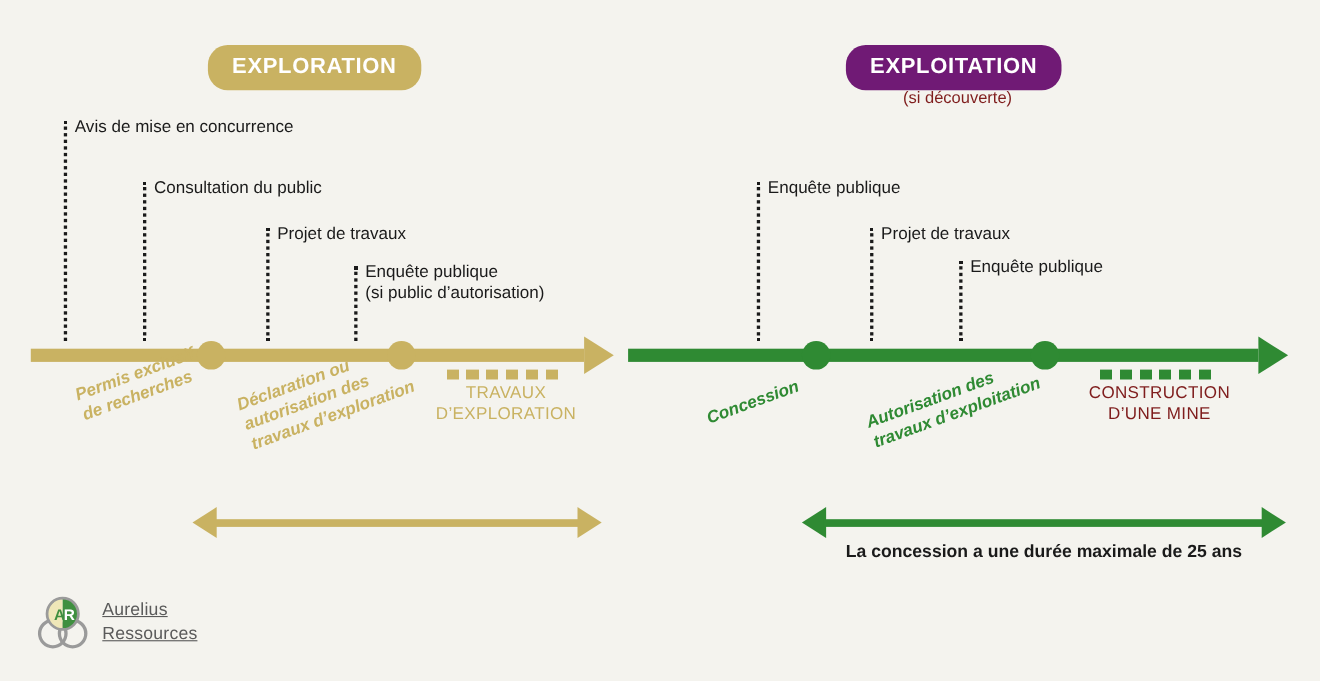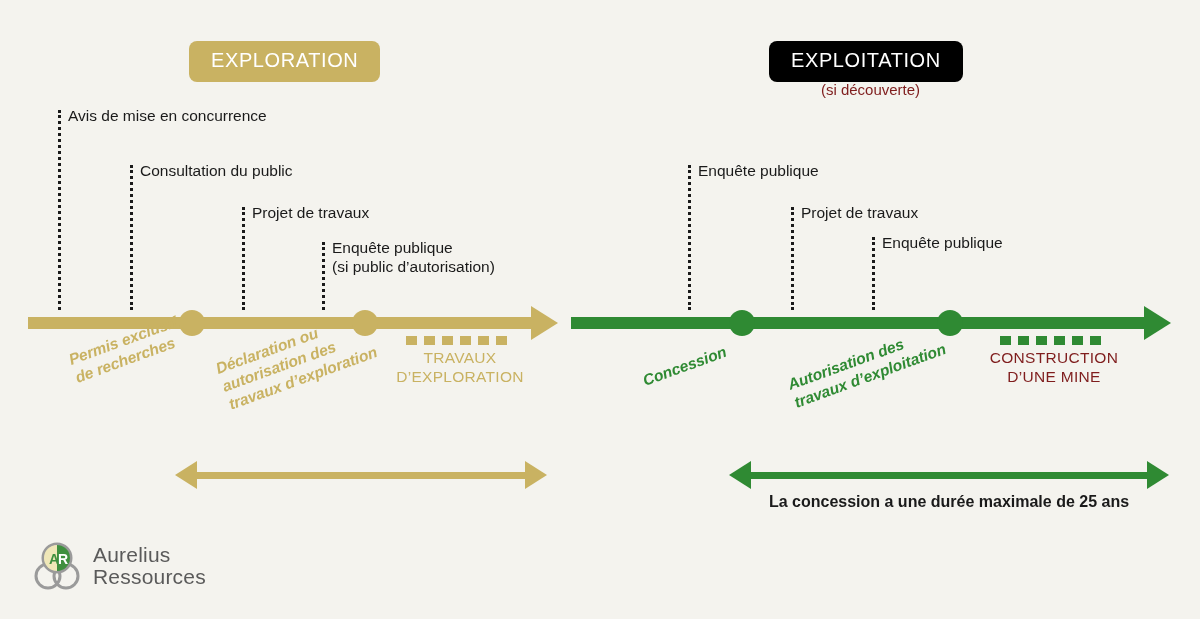--- a/index.html
+++ b/index.html
@@ -11,29 +11,29 @@
     overflow:hidden;
     position:relative;
   }
   .stage { position:absolute; inset:0; }
 
   
   .badge {
     position:absolute;
     color:#ffffff;
     font-size:20px;
-    font-weight:400;
+    font-weight:700;
     letter-spacing:0.6px;
     padding:8px 22px 10px 22px;
-    border-radius:8px;
+    border-radius:18px;
     white-space:nowrap;
     text-align:right;
   }
   .badge.gold { background:#c9b262; left:189px; top:41px; }
-  .badge.green { background:#000000; left:769px; top:41px; }
+  .badge.green { background:#701a75; left:769px; top:41px; }
 
   .subnote {
     position:absolute;
     left:769px; top:81px; width:203px;
     text-align:center;
     color:#7f1d1d;
     font-size:15px;
   }
 
   
@@ -140,23 +140,24 @@
     font-size:16px;
     font-weight:700;
   }
 
   
   .logo { position:absolute; left:30px; top:540px; display:flex; align-items:center; }
   .logo-mark { width:54px; height:52px; flex:0 0 auto; }
   .logo-text {
     margin-left:9px;
     color:#5a5a5a;
-    font-size:21px;
+    font-size:16px;
     line-height:22px;
     letter-spacing:0.2px;
+    text-decoration:underline;
   }
   .logo-text span { display:block; }
 </style>
 </head>
 <body>
 
 <div class="stage">
 
   <div class="badge gold">EXPLORATION</div>
 

